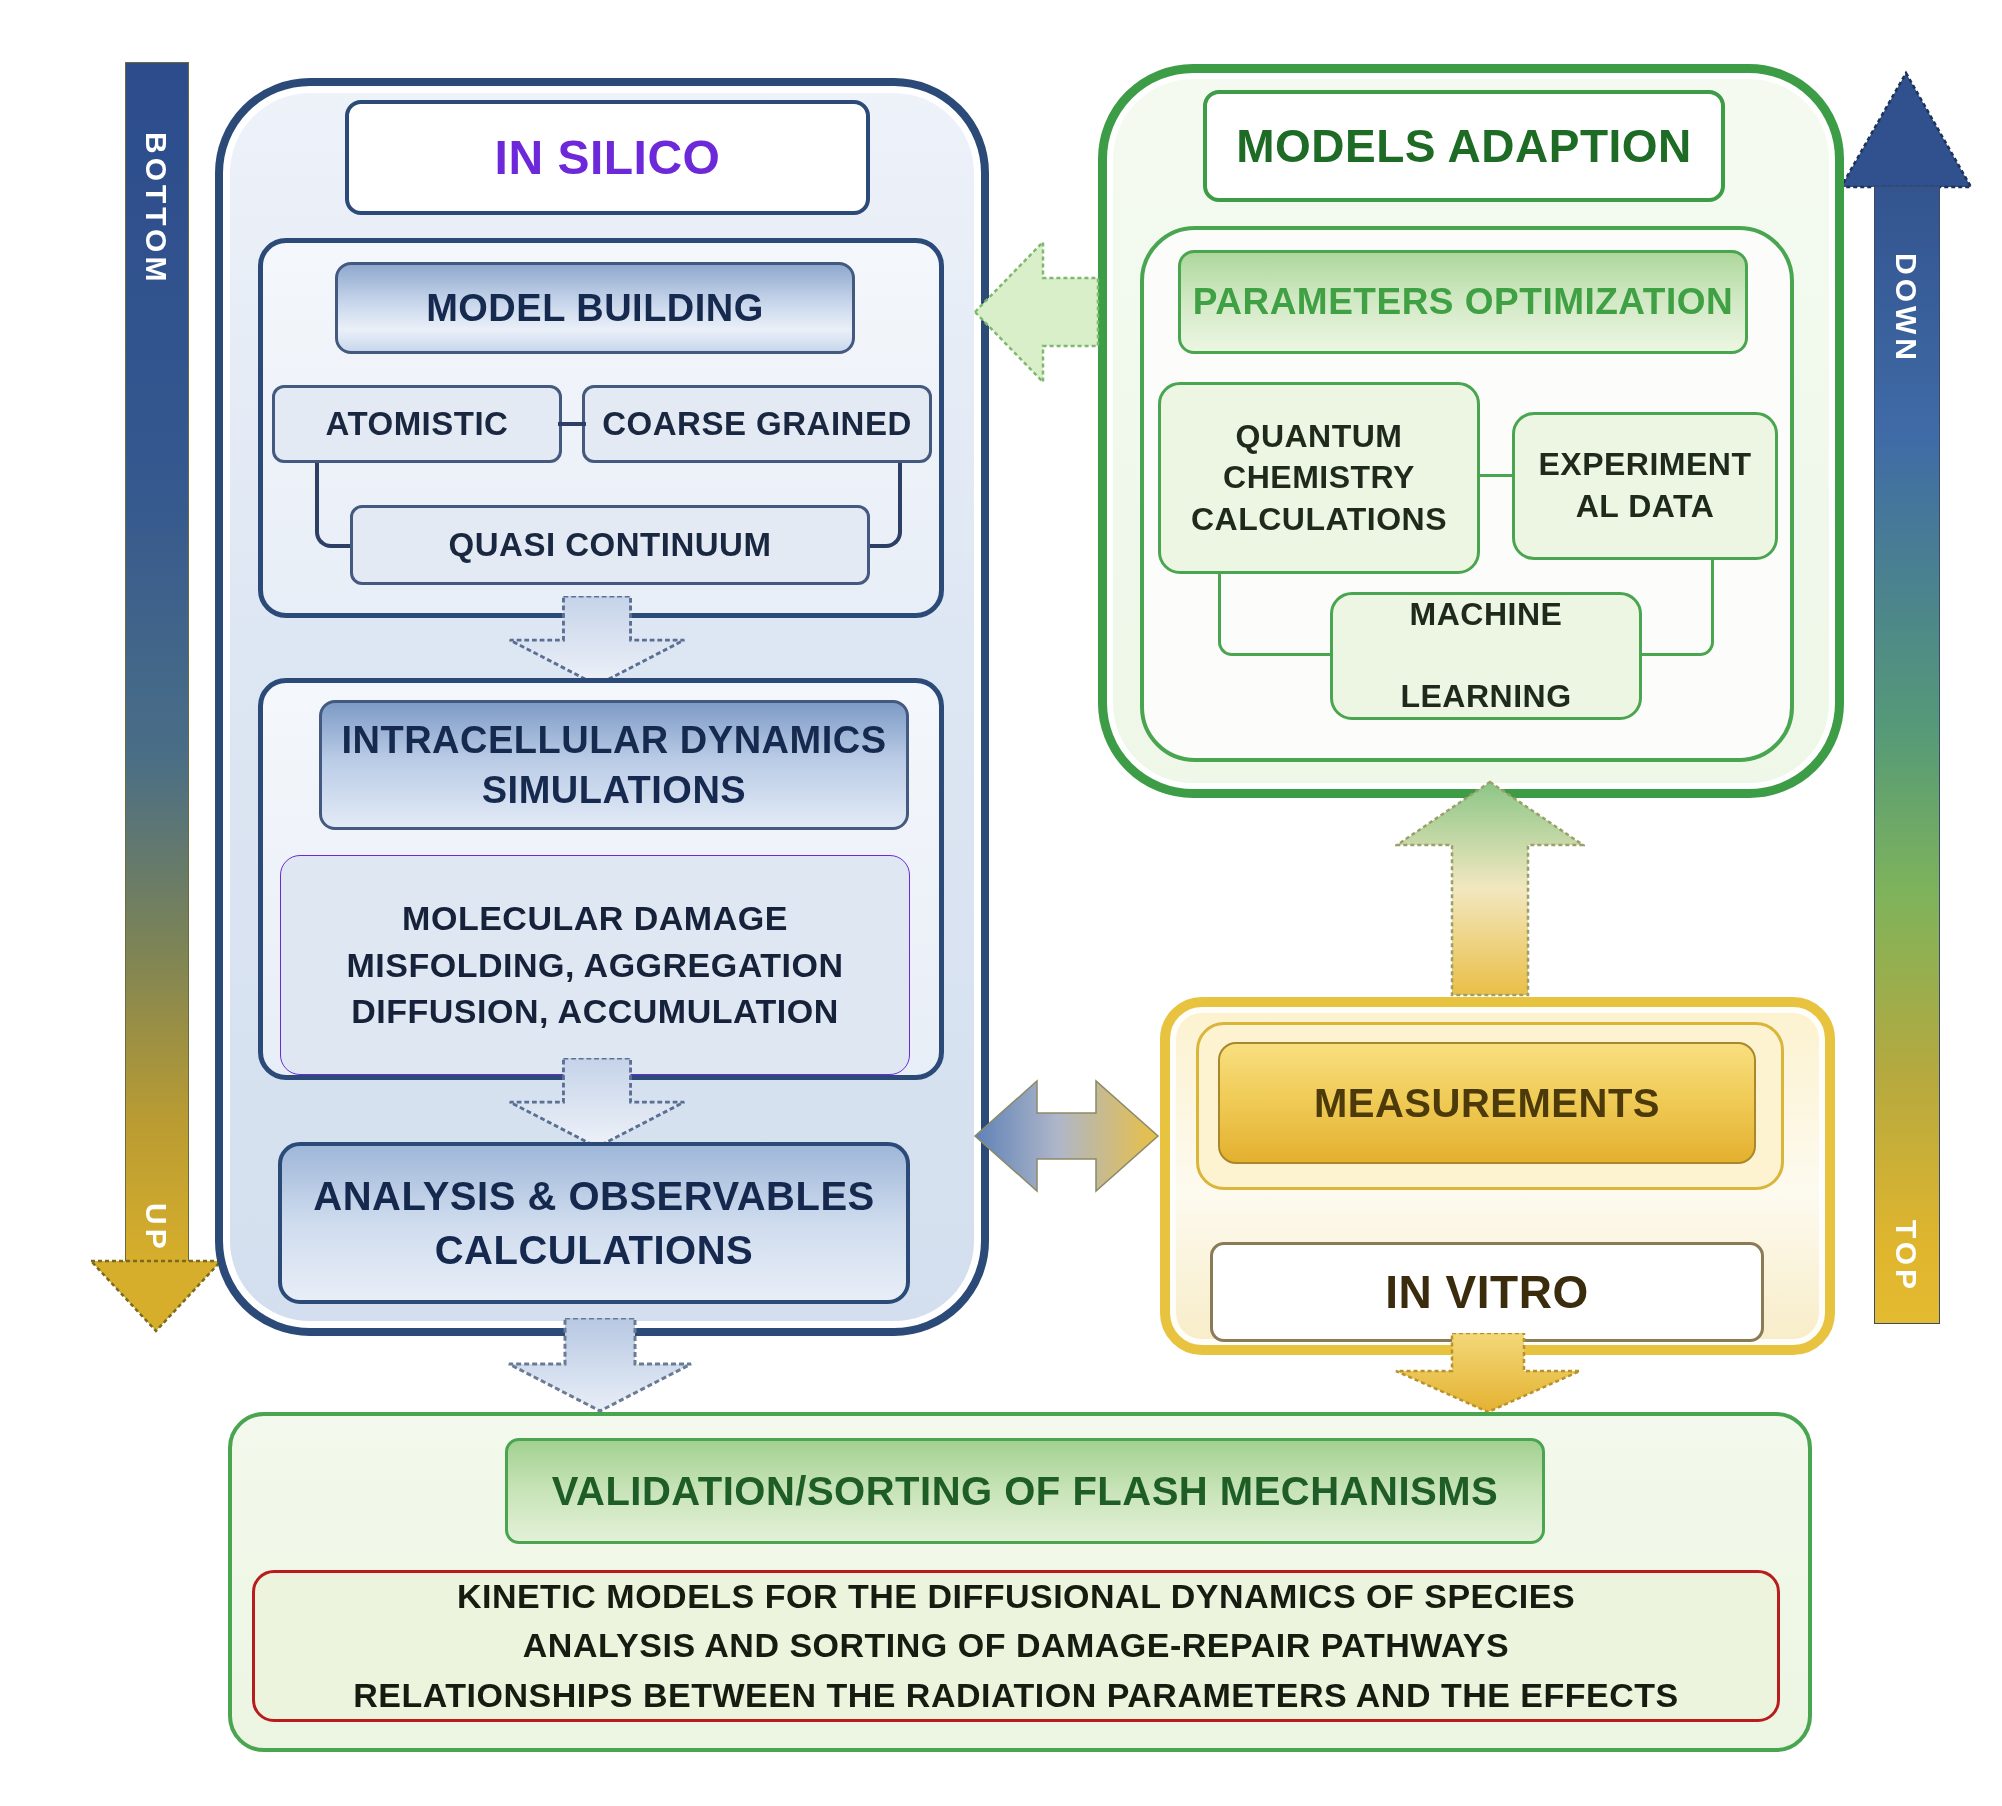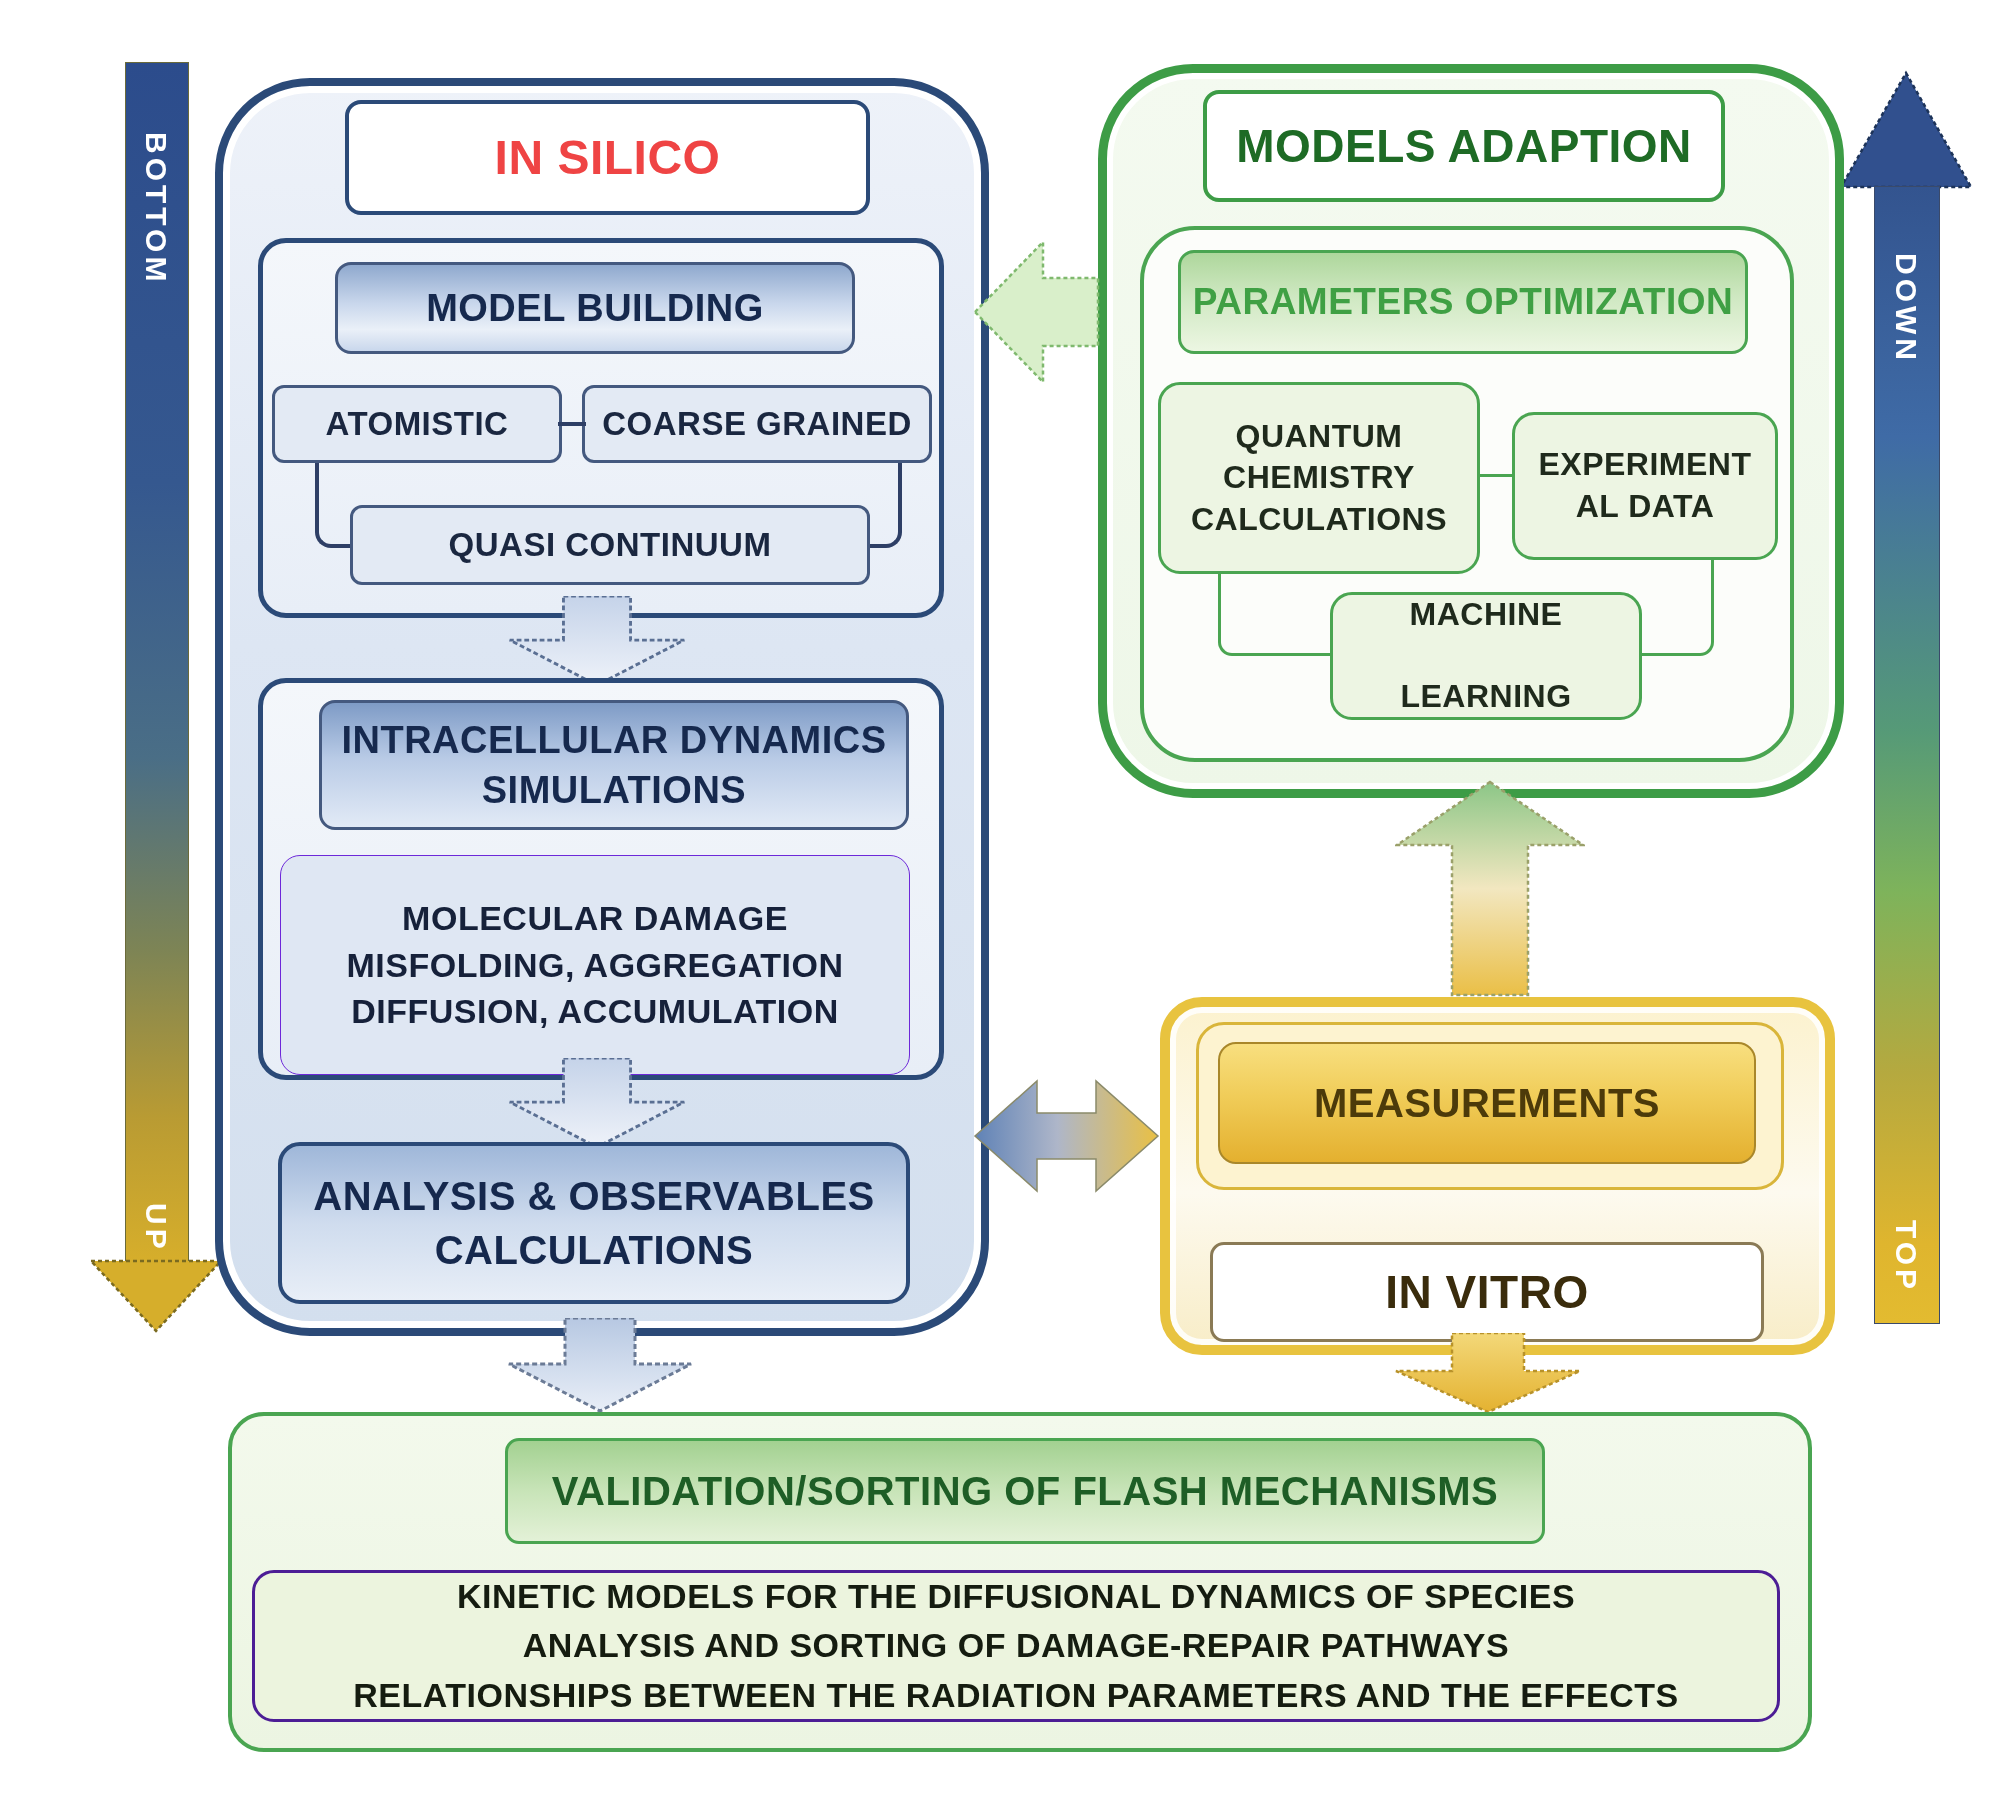--- a/index.html
+++ b/index.html
@@ -15,21 +15,21 @@
     background:linear-gradient(180deg,#2c4c8c 0%,#35588f 35%,#4a6e86 58%,#7d8455 74%,#b99b33 88%,#d6ae2b 100%);
     border:1px solid #6a6a3a;}
   .r-arrow-body{left:1874px;top:186px;width:64px;height:1136px;
     background:linear-gradient(180deg,#33548f 0%,#3f6ba6 22%,#569a77 48%,#7eb35b 62%,#b5a93f 78%,#dfb52e 93%,#e3bb30 100%);
     border:1px solid #3a4a6a;}
   
   .blue-outer{left:215px;top:78px;width:758px;height:1242px;border-radius:95px;
     border:8px solid #2b4a78;box-shadow:inset 0 0 0 7px #ffffff;
     background:linear-gradient(180deg,#eef2f9 0%,#dde6f3 45%,#d3dfee 100%);}
   .silico-title{left:345px;top:100px;width:525px;height:115px;background:#ffffff;
-    border:4px solid #2b4a78;border-radius:16px;font-size:48px;color:#ef4444;}
+    border:4px solid #2b4a78;border-radius:16px;font-size:48px;color:#6d28d9;}
   .blue-section{border:5px solid #2b4a78;border-radius:28px;
     background:linear-gradient(180deg,#f4f7fb 0%,#e8eef7 100%);}
   .sec1{left:258px;top:238px;width:676px;height:370px;}
   .sec2{left:258px;top:678px;width:676px;height:392px;}
   .blue-grad-header{border:3px solid #44597f;border-radius:16px;color:#16294e;
     background:linear-gradient(180deg,#8fa9ce 0%,#c9d7ec 45%,#eaf0f8 75%,#c9d7ec 100%);}
   .model-building{left:335px;top:262px;width:520px;height:92px;font-size:38px;}
   .blue-leaf{background:#e3eaf4;border:3px solid #44597f;border-radius:12px;
     color:#1a2740;font-size:33px;}
   .atomistic{left:272px;top:385px;width:290px;height:78px;}
@@ -80,21 +80,21 @@
     background:linear-gradient(180deg,#f8df7f 0%,#f0cc58 45%,#e4b02f 100%);}
   .invitro{left:1210px;top:1210px;width:554px;height:100px;background:#ffffff;
     border:3px solid #8a7a55;border-radius:14px;color:#3a2c0c;font-size:46px;margin-top:32px;}
   
   .valid-outer{left:228px;top:1412px;width:1576px;height:332px;border:4px solid #4aa551;
     border-radius:36px;background:linear-gradient(180deg,#f3f9ec 0%,#ecf5e2 100%);}
   .valid-header{left:505px;top:1438px;width:1040px;height:106px;font-size:40px;color:#1e5e26;
     border:3px solid #4aa551;border-radius:14px;
     background:linear-gradient(180deg,#a3d191 0%,#c8e4b8 50%,#e3f1d7 100%);}
   .kinetic{left:252px;top:1570px;width:1528px;height:152px;background:#ecf4de;
-    border:3px solid #4c1d95;border-radius:22px;color:#151c10;font-size:34px;line-height:1.45;}
+    border:3px solid #b91c1c;border-radius:22px;color:#151c10;font-size:34px;line-height:1.45;}
 </style>
 </head>
 <body>
 
 <div id="canvas">
 
   <div class="abs l-arrow-body"></div>
   <svg class="abs" style="left:88px;top:1258px;" width="136" height="76" viewBox="0 0 136 76">
     <polygon points="3,3 133,3 68,73" fill="#d6ae2b" stroke="#7a6a20" stroke-width="2.5" stroke-dasharray="4 3"></polygon>
   </svg>

